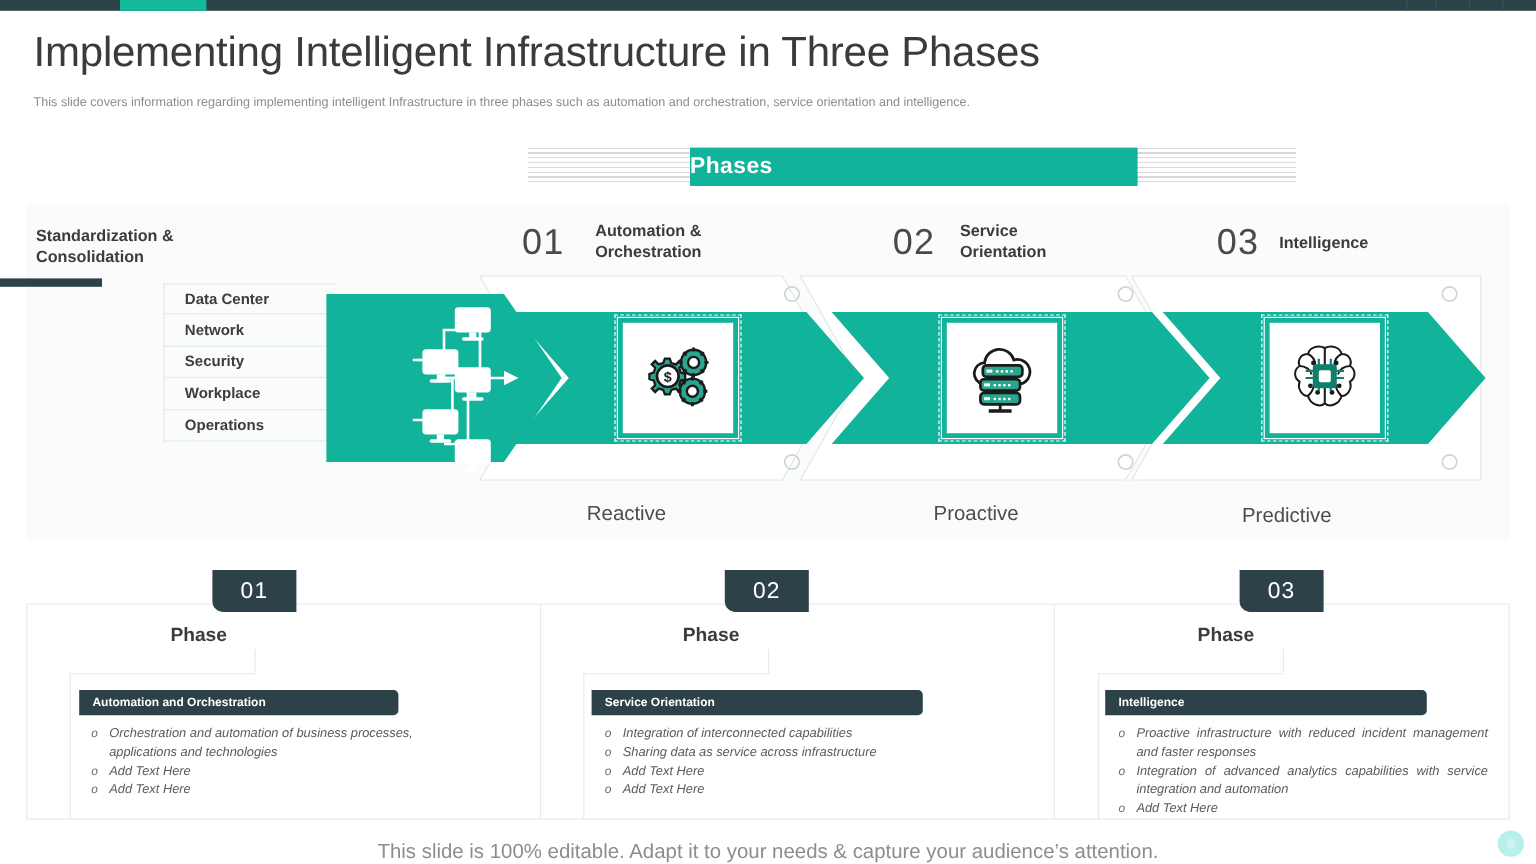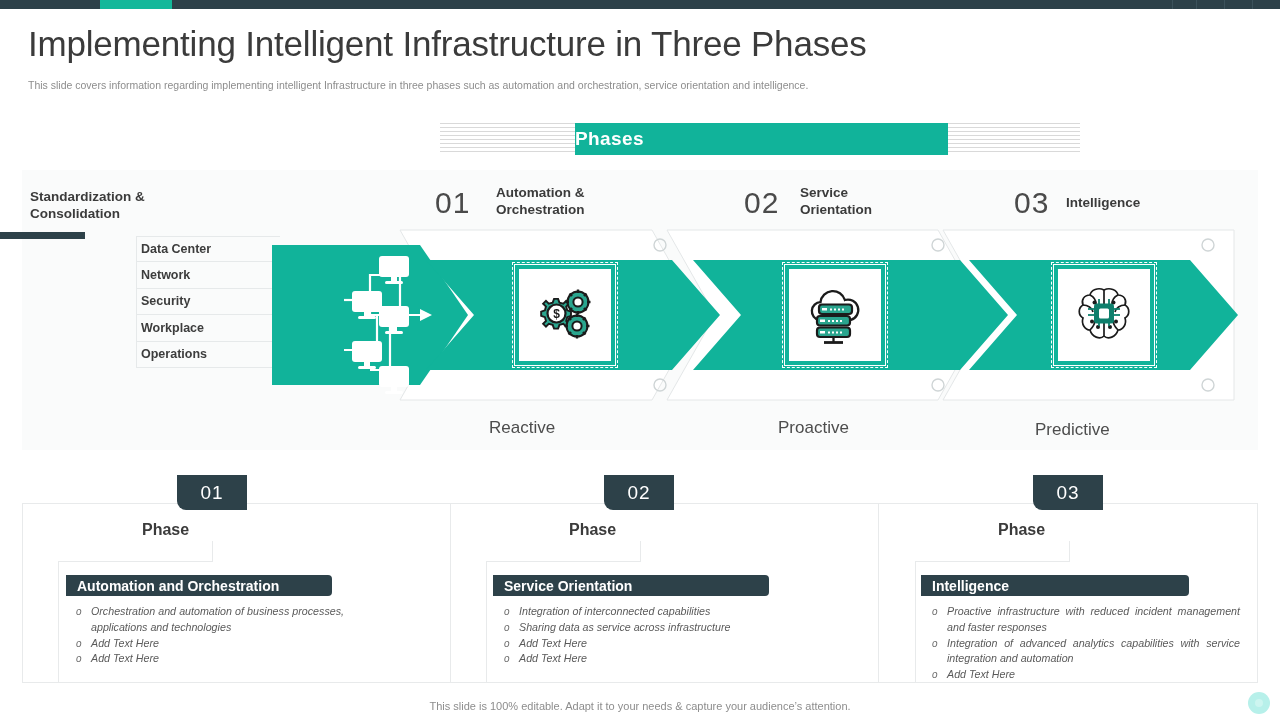--- a/index.html
+++ b/index.html
@@ -42,21 +42,21 @@
   
   .panel{position:absolute;left:22px;top:170px;width:1236px;height:280px;background:#fafbfb;}
 
   .std-title{position:absolute;left:30px;top:188px;width:200px;
     font-size:13.5px;line-height:17px;font-weight:bold;color:#3b3b3b;}
   .std-underline{position:absolute;left:0px;top:232px;width:85px;height:7px;background:#2d4149;}
 
   
   .ltable{position:absolute;left:136px;top:236px;width:144px;}
   .ltable .row{height:26.4px;border-bottom:1px solid #e6e9ea;border-left:1px solid #e6e9ea;
-    display:flex;align-items:center;padding-left:4px;
+    display:flex;align-items:center;padding-left:17px;
     font-size:12.5px;font-weight:bold;color:#3d3d3d;box-sizing:border-box;}
   .ltable .row:first-child{border-top:1px solid #e6e9ea;}
 
   
   .arrowsvg{position:absolute;left:22px;top:170px;width:1236px;height:280px;overflow:visible;}
 
   
   .ph-num{position:absolute;font-size:30px;color:#4a4a4a;font-weight:300;letter-spacing:1px;}
   .ph-lbl{position:absolute;font-size:13.5px;line-height:17px;font-weight:bold;color:#3b3b3b;}
   .ph-foot{position:absolute;font-size:17px;color:#4d4d4d;font-weight:500;}
@@ -70,29 +70,29 @@
   
   .cards{position:absolute;left:22px;top:503px;width:1236px;height:180px;
     background:#fff;border:1px solid #e8eaeb;box-sizing:border-box;}
   .numbadge{position:absolute;width:70px;height:35px;background:#2d4149;color:#fff;
     font-size:19px;display:flex;align-items:center;justify-content:center;
     border-bottom-left-radius:9px;letter-spacing:1px;}
   .phaseword{position:absolute;font-size:16px;font-weight:bold;color:#3b3b3b;text-align:left;width:140px;}
   .vline{position:absolute;width:1px;background:#e8eaeb;}
   .hline{position:absolute;height:1px;background:#e8eaeb;}
   .cardhead{position:absolute;height:21px;background:#2d4149;color:#fff;
-    font-size:14px;font-weight:bold;display:flex;align-items:center;padding-left:11px;
+    font-size:10px;font-weight:bold;display:flex;align-items:center;padding-left:11px;
     box-sizing:border-box;border-top-right-radius:4px;border-bottom-right-radius:4px;}
   .bullets{position:absolute;font-size:10.7px;line-height:15.8px;color:#5a5a5a;}
   .bullets li{list-style:none;position:relative;padding-left:17px;margin:0;text-align:justify;}
   .bullets li:before{content:"o";position:absolute;left:2px;top:0;font-size:10px;color:#6b6b6b;}
   .bullets ul{margin:0;padding:0;font-style:italic;}
 
   .footer{position:absolute;left:0;top:700px;width:1280px;text-align:center;
-    font-size:11px;color:#8d8d8d;}
+    font-size:17px;color:#8d8d8d;}
   .cyandot{position:absolute;left:1248px;top:692px;width:22px;height:22px;border-radius:50%;
     background:#b7f0ea;}
   .cyandot:after{content:"";position:absolute;left:7px;top:7px;width:8px;height:8px;
     border-radius:50%;background:#cdf5f0;}
 </style>
 </head>
 <body>
 
 <div class="slide">
 

